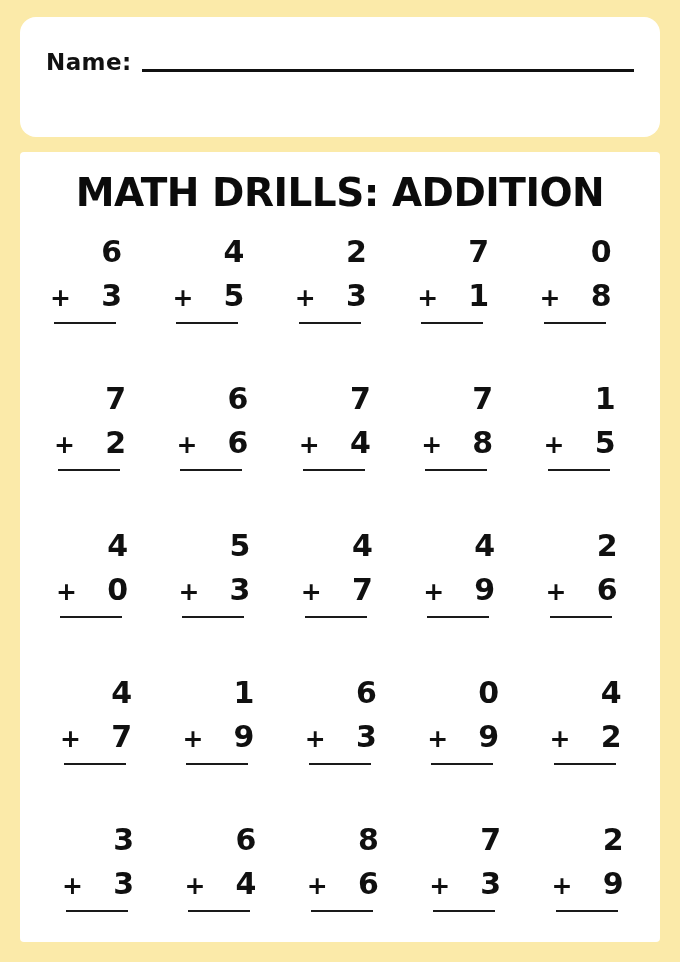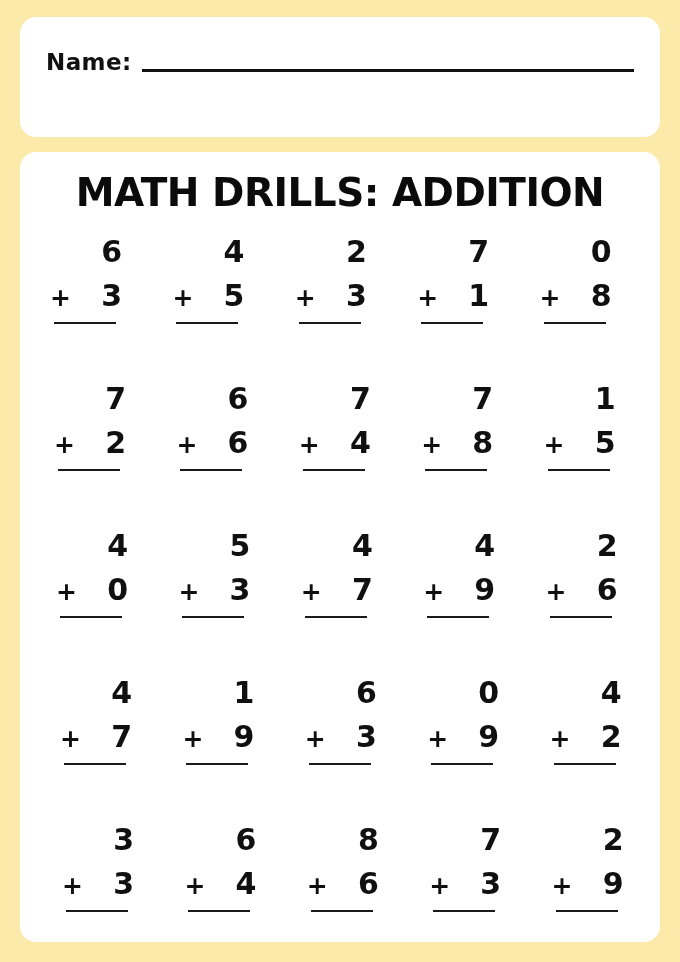--- a/index.html
+++ b/index.html
@@ -56,21 +56,21 @@
   .rule-class { flex: 1 1 auto; margin-left: 2px; }
   .class-label { margin-left: 30px; }
 
   
   .sheet-card {
     position: relative;
     box-sizing: border-box;
     width: 640px;
     height: 790px;
     background: #ffffff;
-    border-radius: 16px;
+    border-radius: 4px;
     margin-top: 15px;
     padding: 0;
   }
   .sheet-title {
     text-align: center;
     font-family: "DejaVu Sans", sans-serif;
     font-size: 39px;
     font-weight: 700;
     letter-spacing: -0.5px;
     color: #0b0b0b;

